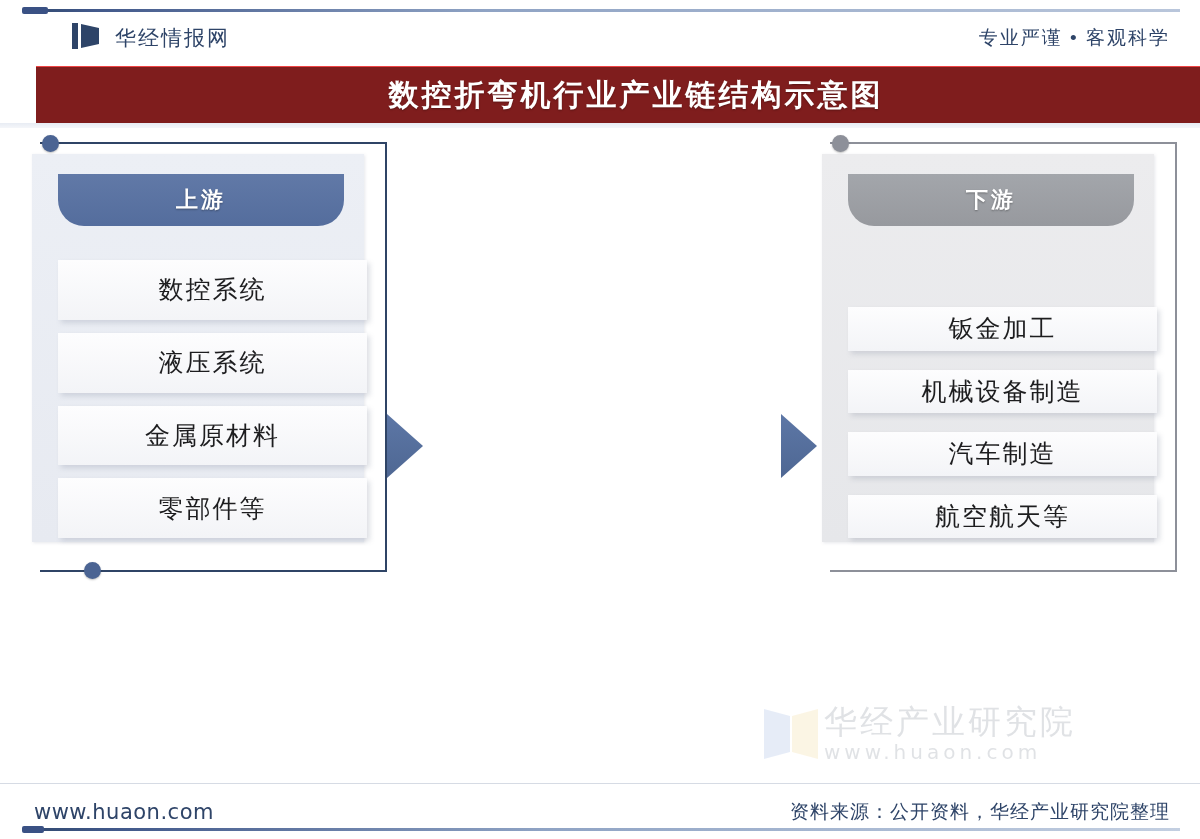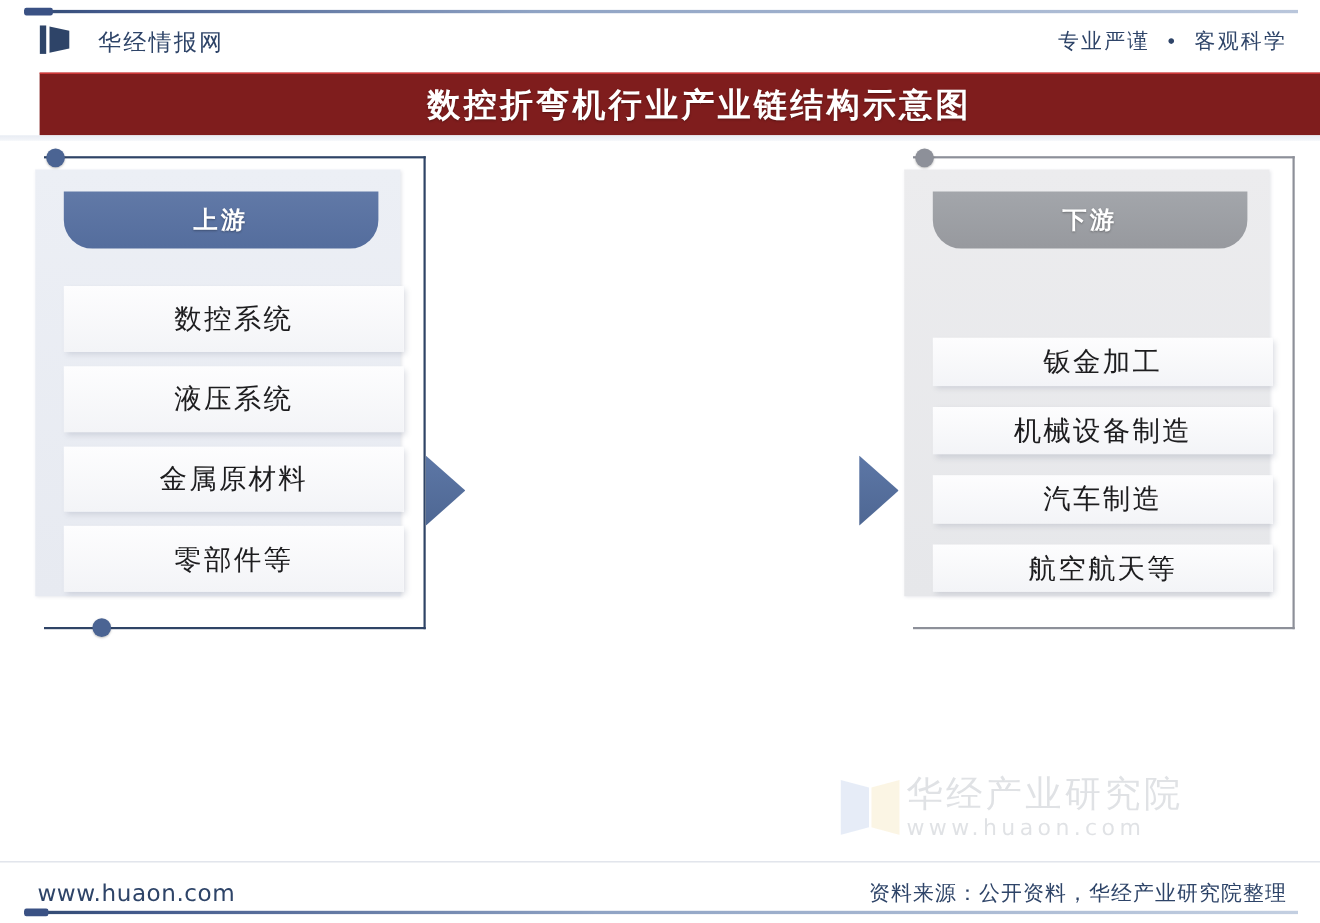--- a/index.html
+++ b/index.html
@@ -24,29 +24,29 @@
     position: absolute; left: 22px; top: 7px; width: 26px; height: 7px;
     background: #3a5184; border-radius: 2px;
   }
 
   
   .brand-bar {
     position: absolute; left: 0; top: 14px; width: 1200px; height: 48px;
     display: flex; align-items: center; justify-content: space-between;
     padding: 0 30px 0 36px;
   }
-  .brand-left { display: flex; align-items: center; gap: 23px; }
+  .brand-left { display: flex; align-items: center; gap: 13px; margin-left: 36px; }
   .brand-mark { display: block; }
   .brand-name {
     font-size: 21px; color: #2e4468; letter-spacing: 2px;
     font-family: "DejaVu Sans", "Liberation Sans", sans-serif;
   }
   .brand-tag {
     font-size: 19px; color: #2e4468; letter-spacing: 2px;
-    font-family: Liberation Mono, monospace;
+    font-family: Liberation Sans, sans-serif;
   }
 
   
   .title-band {
     position: absolute; left: 0; top: 66px; width: 1200px; height: 57px;
     background: #7f1d1d;
     border-top: 1px solid #ef4444;
     display: flex; align-items: center; justify-content: center; margin-left: 36px;
   }
   .title-band .title-text {

